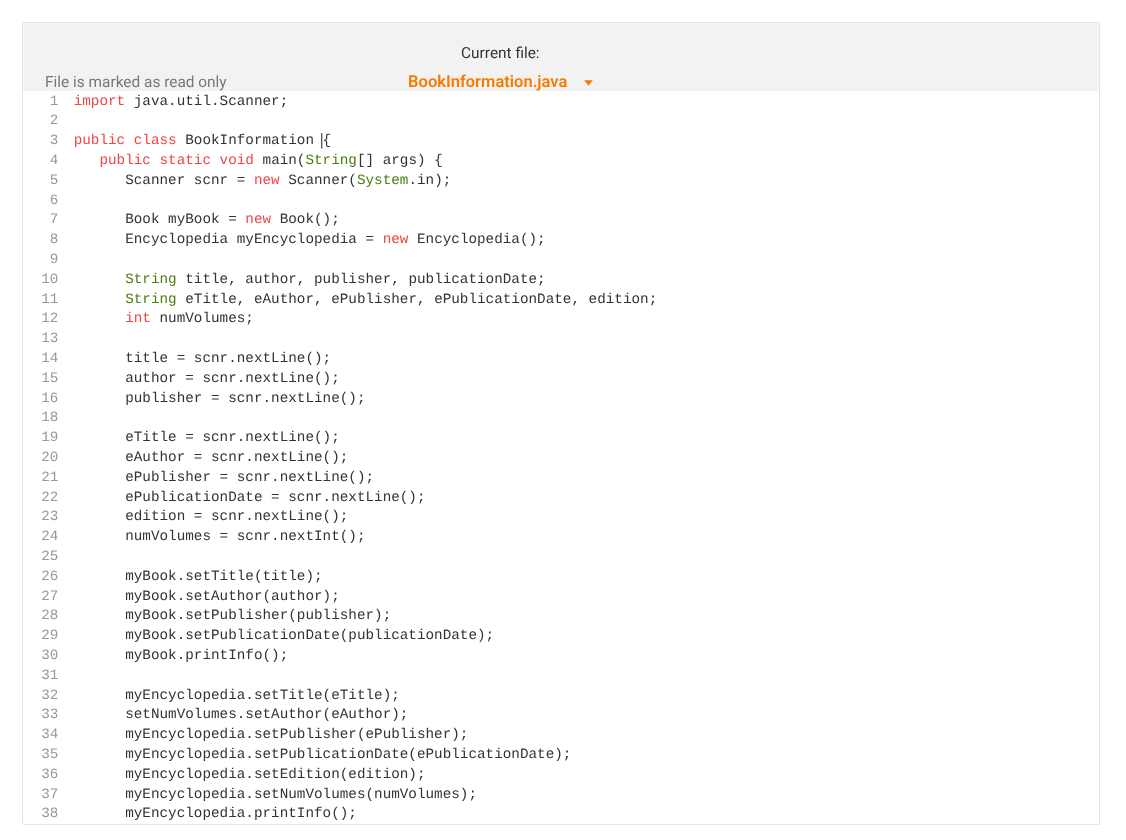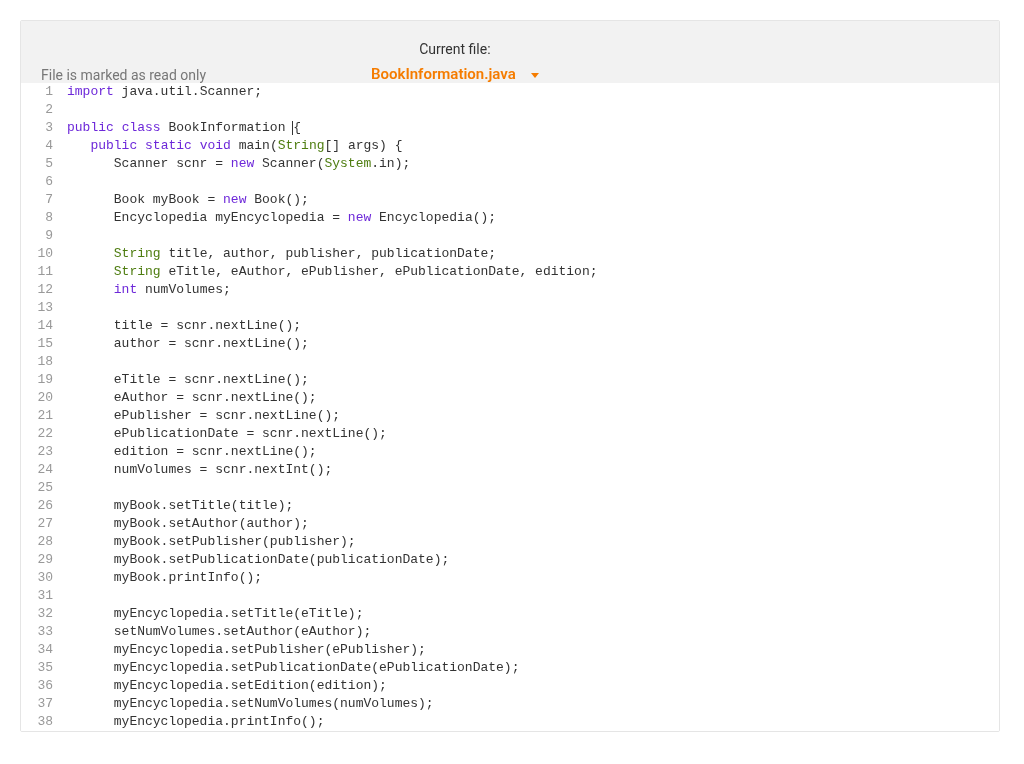--- a/index.html
+++ b/index.html
@@ -71,21 +71,21 @@
     color: #999;
     padding-right: 10px;
     user-select: none;
     flex-shrink: 0;
     border-right: 0;
   }
   .code-cell {
     padding-left: 4px;
     flex: 1;
   }
-  .tok-kw  { color: #6d28d9; }
+  .tok-kw  { color: #ef4444; }
   .tok-cls { color: #4d7c0f; }
   .cursor-mark {
     display: inline-block;
     width: 0;
     border-left: 1px solid #333;
     height: 14px;
     vertical-align: middle;
     margin-left: -1px;
   }
 </style>
@@ -114,20 +114,21 @@
       <div class="code-row"><div class="gutter">6</div><div class="code-cell"> </div></div>
       <div class="code-row"><div class="gutter">7</div><div class="code-cell"><span>      Book myBook = </span><span class="tok-kw">new</span><span> Book();</span></div></div>
       <div class="code-row"><div class="gutter">8</div><div class="code-cell"><span>      Encyclopedia myEncyclopedia = </span><span class="tok-kw">new</span><span> Encyclopedia();</span></div></div>
       <div class="code-row"><div class="gutter">9</div><div class="code-cell"> </div></div>
       <div class="code-row"><div class="gutter">10</div><div class="code-cell"><span>      </span><span class="tok-cls">String</span><span> title, author, publisher, publicationDate;</span></div></div>
       <div class="code-row"><div class="gutter">11</div><div class="code-cell"><span>      </span><span class="tok-cls">String</span><span> eTitle, eAuthor, ePublisher, ePublicationDate, edition;</span></div></div>
       <div class="code-row"><div class="gutter">12</div><div class="code-cell"><span>      </span><span class="tok-kw">int</span><span> numVolumes;</span></div></div>
       <div class="code-row"><div class="gutter">13</div><div class="code-cell"> </div></div>
       <div class="code-row"><div class="gutter">14</div><div class="code-cell"><span>      title = scnr.nextLine();</span></div></div>
       <div class="code-row"><div class="gutter">15</div><div class="code-cell"><span>      author = scnr.nextLine();</span></div></div>
+      <div class="code-row"><div class="gutter">16</div><div class="code-cell"><span>      publisher = scnr.nextLine();</span></div></div>
       <div class="code-row"><div class="gutter">18</div><div class="code-cell"> </div></div>
       <div class="code-row"><div class="gutter">19</div><div class="code-cell"><span>      eTitle = scnr.nextLine();</span></div></div>
       <div class="code-row"><div class="gutter">20</div><div class="code-cell"><span>      eAuthor = scnr.nextLine();</span></div></div>
       <div class="code-row"><div class="gutter">21</div><div class="code-cell"><span>      ePublisher = scnr.nextLine();</span></div></div>
       <div class="code-row"><div class="gutter">22</div><div class="code-cell"><span>      ePublicationDate = scnr.nextLine();</span></div></div>
       <div class="code-row"><div class="gutter">23</div><div class="code-cell"><span>      edition = scnr.nextLine();</span></div></div>
       <div class="code-row"><div class="gutter">24</div><div class="code-cell"><span>      numVolumes = scnr.nextInt();</span></div></div>
       <div class="code-row"><div class="gutter">25</div><div class="code-cell"> </div></div>
       <div class="code-row"><div class="gutter">26</div><div class="code-cell"><span>      myBook.setTitle(title);</span></div></div>
       <div class="code-row"><div class="gutter">27</div><div class="code-cell"><span>      myBook.setAuthor(author);</span></div></div>

